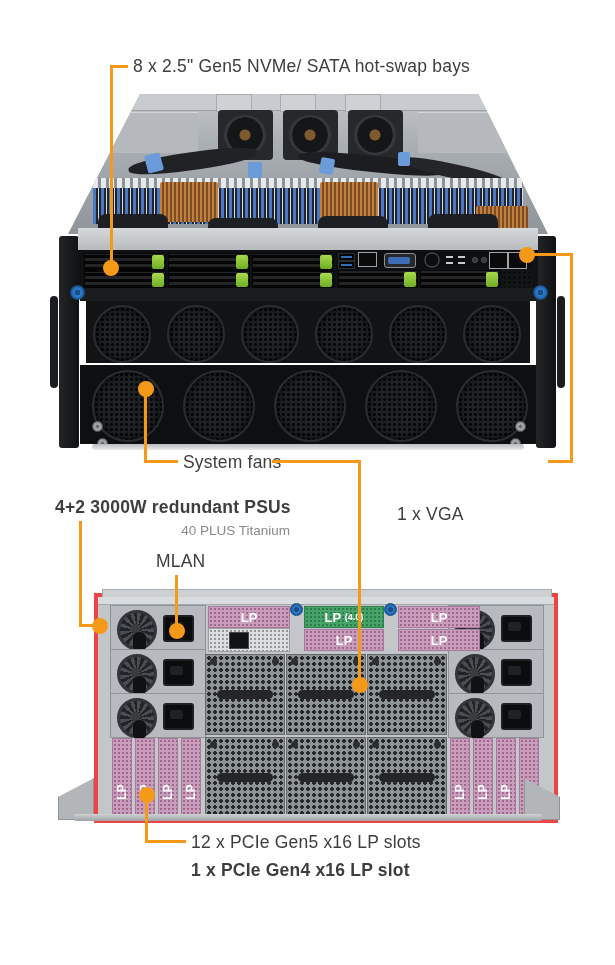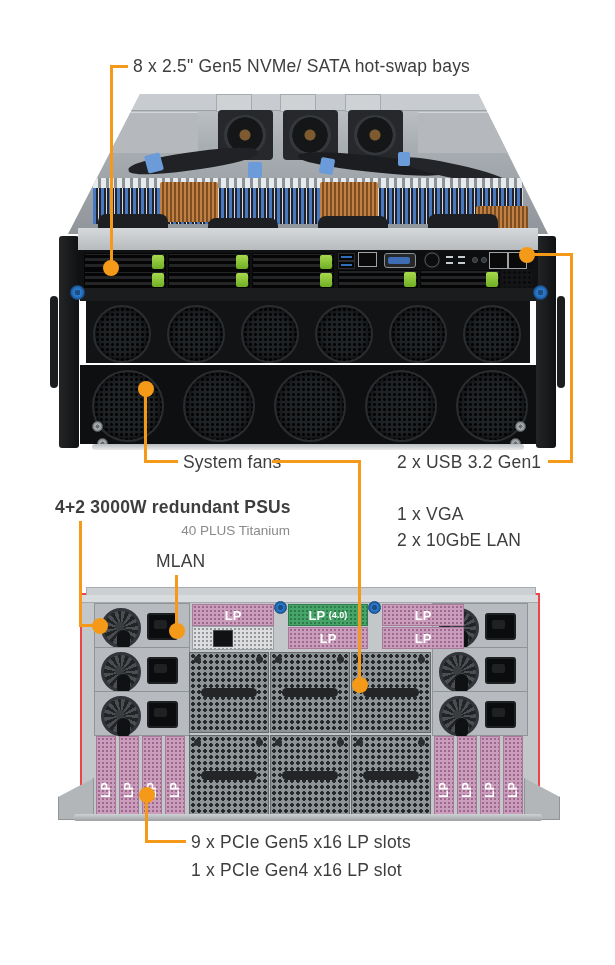--- a/index.html
+++ b/index.html
@@ -56,21 +56,21 @@
   .fan{position:absolute;border-radius:50%;background-color:#202326;
     background-image:radial-gradient(circle,#000 1.2px,transparent 1.6px);background-size:5px 5px;
     border:2px solid #2a2d30;box-shadow:inset 0 0 8px #000;}
   .thumb{position:absolute;width:13px;height:13px;border-radius:50%;
     background:radial-gradient(circle,#1c4f86 30%,#2f7fd0 34%,#1d5ea6 70%);border:1px solid #174a7e;}
   .screw{position:absolute;width:9px;height:9px;border-radius:50%;
     background:radial-gradient(circle,#6a6e71 30%,#aeb2b5 35%,#7c8083 80%);border:1px solid #5d6164;}
   .shadowbar{position:absolute;left:92px;top:444px;width:432px;height:6px;border-radius:3px;
     background:linear-gradient(180deg,#b9bdc0,#e8eaeb);}
   
-  #rear{left:80px;top:593px;width:456px;height:222px;background:#c3c7ca;border:2px solid #ef4444;}
+  #rear{left:94px;top:593px;width:456px;height:222px;background:#c3c7ca;border:4px solid #ef4444;}
   .rear-lip{position:absolute;left:4px;top:-8px;width:448px;height:8px;background:#cdd0d2;border:1px solid #a7acb0;}
   .rim{position:absolute;left:0;top:0;width:100%;height:7px;background:#d9dcde;border-bottom:1px solid #a3a8ac;}
   .psu{position:absolute;width:94px;height:43px;background:#b7bbbf;border:1px solid #8f9498;}
   .psufan{position:absolute;left:6px;top:4px;width:34px;height:34px;border-radius:50%;
     background:repeating-conic-gradient(#4a4e52 0 14deg,#212325 14deg 28deg);border:3px solid #32353a;}
   .psufan::after{content:"";position:absolute;left:11px;top:11px;width:9px;height:9px;border-radius:50%;background:#3a3d40;}
   .inlet{position:absolute;left:52px;top:9px;width:27px;height:23px;background:#0b0c0d;border-radius:3px;border:2px solid #1d1f21;}
   .inlet::before{content:"";position:absolute;left:5px;top:5px;width:13px;height:9px;background:#1f2123;border-radius:2px;}
   .strap{position:absolute;left:22px;top:26px;width:13px;height:20px;background:#101112;border-radius:6px;}
   .slotbar{position:absolute;height:20px;border:1px solid #a77a9b;background-color:#cb9dbd;
@@ -305,33 +305,31 @@
   <div class="cl" style="left:144px;top:389px;width:3px;height:74px;"></div>
   <div class="cdot" style="left:138px;top:381px;"></div>
   <div class="cl" style="left:272px;top:460px;width:89px;height:3px;"></div>
   <div class="cl" style="left:358px;top:460px;width:3px;height:226px;"></div>
   <div class="cdot" style="left:352px;top:677px;"></div>
 
   <div class="cdot" style="left:519px;top:247px;"></div>
   <div class="cl" style="left:527px;top:253px;width:46px;height:3px;"></div>
   <div class="cl" style="left:570px;top:253px;width:3px;height:210px;"></div>
   <div class="cl" style="left:548px;top:460px;width:25px;height:3px;"></div>
-  <div class="lbl" style="left:397px;top:452px;"><span>2 x USB 3.2 Gen1</span></div>
   <div class="lbl" style="left:397px;top:504px;"><span>1 x VGA</span></div>
-  <div class="lbl" style="left:397px;top:530px;"><span>2 x 10GbE LAN</span></div>
 
   <div class="lbl" style="left:55px;top:497px;font-weight:bold;">4+2 3000W redundant PSUs</div>
   <div class="lbl-sm" style="left:55px;top:523px;width:235px;text-align:right;">40 PLUS Titanium</div>
   <div class="cl" style="left:79px;top:521px;width:3px;height:106px;"></div>
   <div class="cl" style="left:79px;top:624px;width:17px;height:3px;"></div>
   <div class="cdot" style="left:92px;top:618px;"></div>
 
   <div class="lbl" style="left:156px;top:551px;">MLAN</div>
   <div class="cl" style="left:175px;top:575px;width:3px;height:55px;"></div>
   <div class="cdot" style="left:169px;top:623px;"></div>
 
   <div class="cdot" style="left:139px;top:787px;"></div>
   <div class="cl" style="left:145px;top:795px;width:3px;height:48px;"></div>
   <div class="cl" style="left:145px;top:840px;width:41px;height:3px;"></div>
-  <div class="lbl" style="left:191px;top:832px;">9 x PCIe Gen5 x16 LP slots</div>
-  <div class="lbl" style="left:191px;top:860px;">1 x PCIe Gen4 x16 LP slot</div>
+  <div class="lbl" style="left:191px;top:832px;">12 x PCIe Gen5 x16 LP slots</div>
+  <div class="lbl" style="left:191px;top:860px;font-weight:bold;">1 x PCIe Gen4 x16 LP slot</div>
 
 </div>
 
 </body></html>

